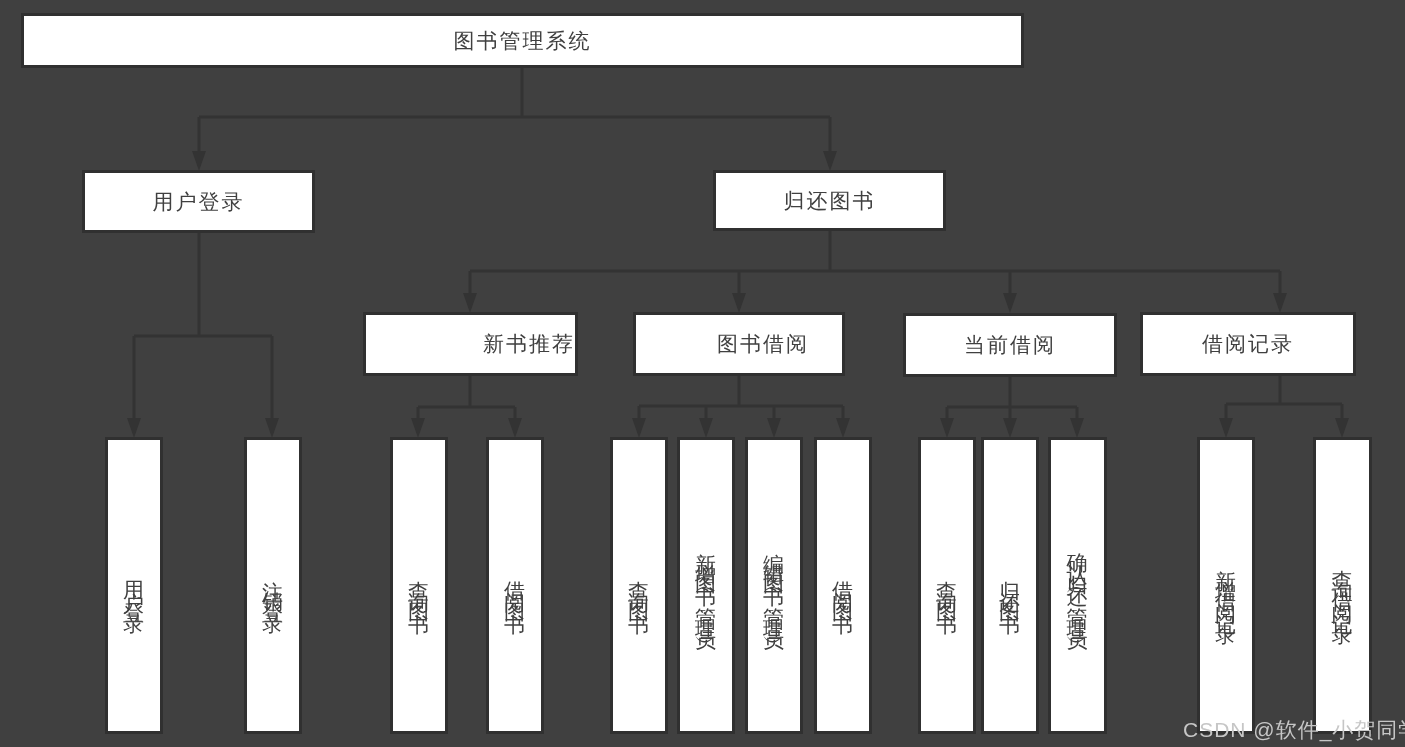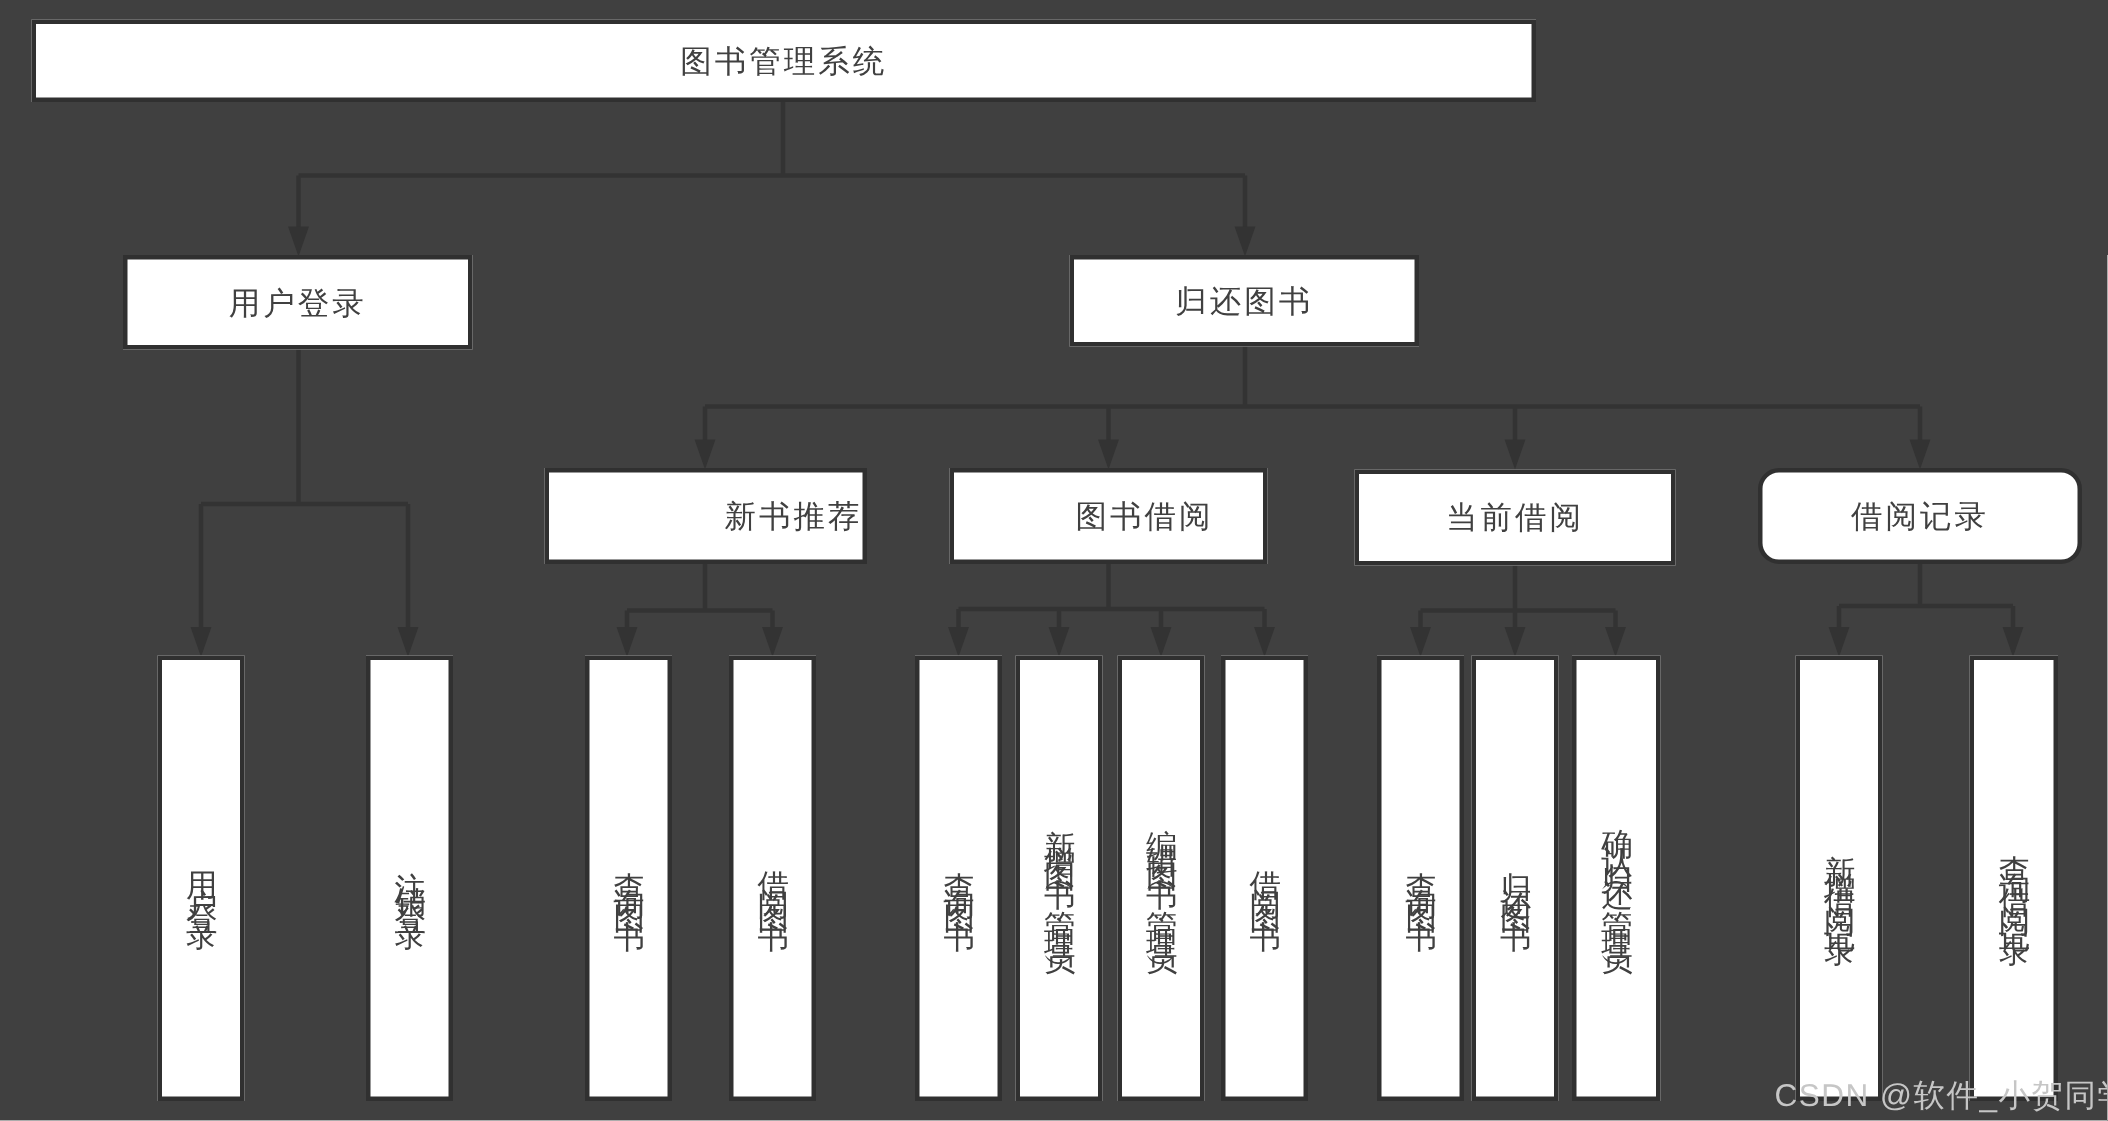--- a/index.html
+++ b/index.html
@@ -115,21 +115,21 @@
 
   <div class="box" style="left:363px; top:312px; width:215px; height:64px;justify-content:flex-end;">
     <span class="hlabel">新书推荐</span>
   </div>
   <div class="box" style="left:633px; top:312px; width:212px; height:64px;padding-left:48px;">
     <span class="hlabel">图书借阅</span>
   </div>
   <div class="box" style="left:903px; top:313px; width:214px; height:64px;">
     <span class="hlabel">当前借阅</span>
   </div>
-  <div class="box" style="left:1172px; top:312px; width:216px; height:64px;border-radius:14px;">
+  <div class="box" style="left:1140px; top:312px; width:216px; height:64px;">
     <span class="hlabel">借阅记录</span>
   </div>
 
   <div class="box" style="left:105px; top:437px; width:58px; height:297px;">
     <span class="vlabel">用户登录</span>
   </div>
   <div class="box" style="left:244px; top:437px; width:58px; height:297px;">
     <span class="vlabel">注销登录</span>
   </div>
 

